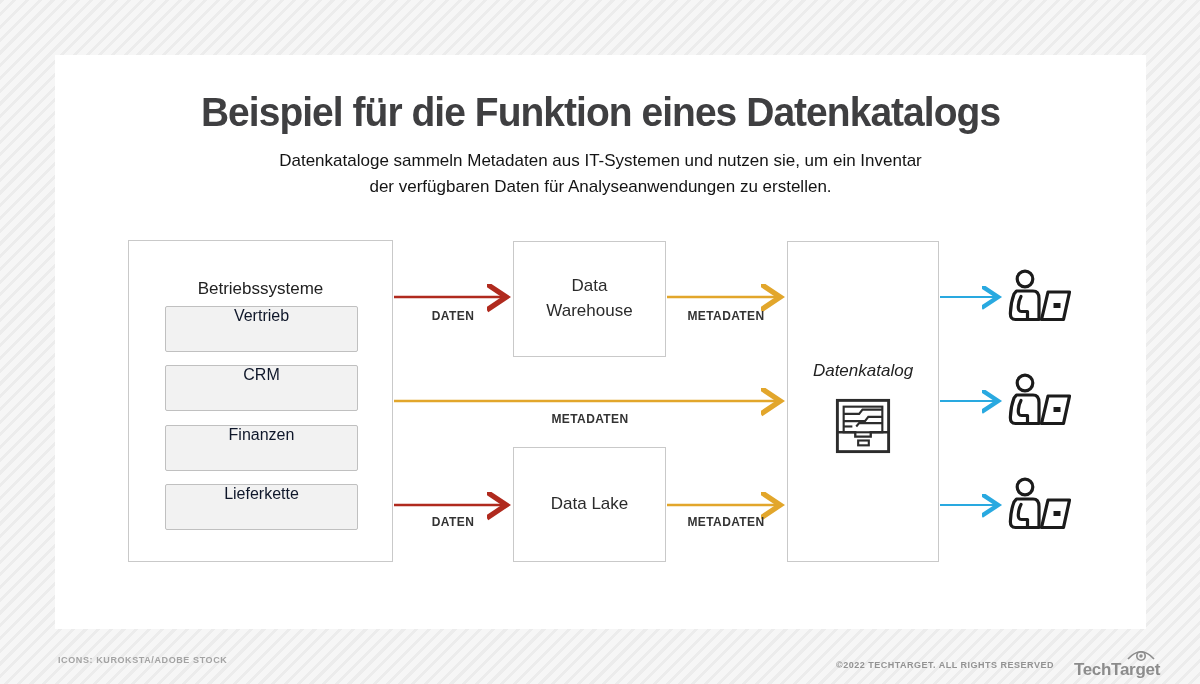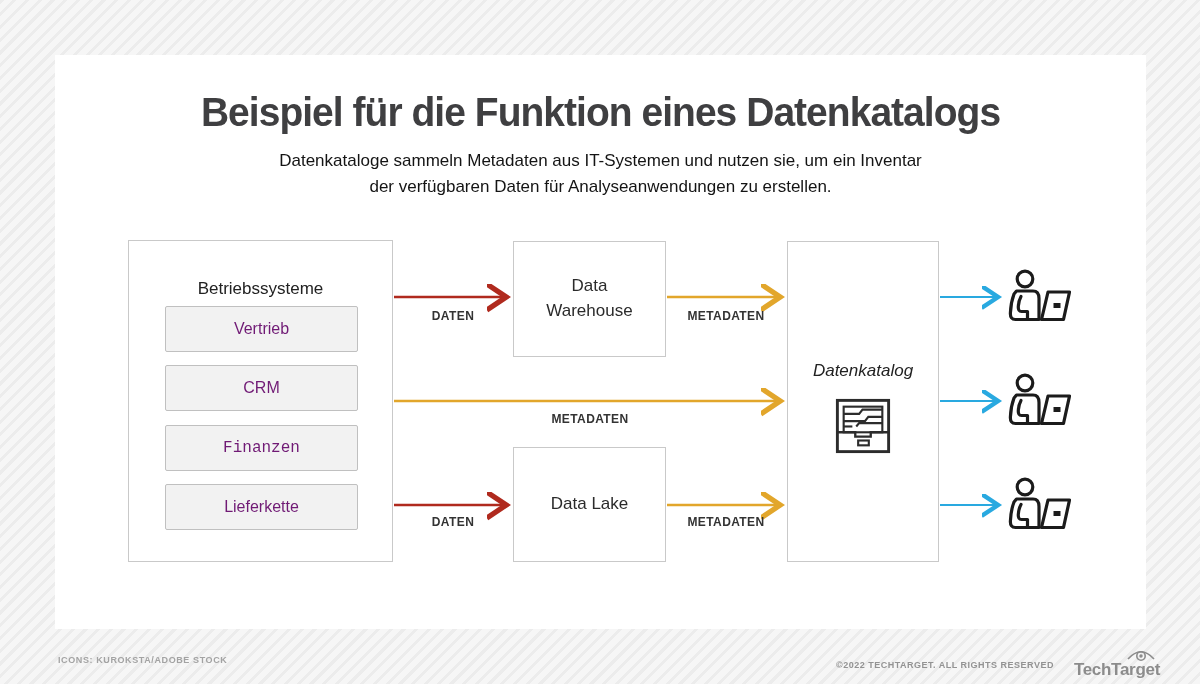--- a/index.html
+++ b/index.html
@@ -26,22 +26,22 @@
   .arrow-layer { position:absolute; left:0; top:0; }
   .box {
     position:absolute; background:#ffffff; border:1px solid #c9c9c9;
     color:#2b2b2b; font-size:17px;
   }
   .center-box { display:flex; align-items:center; justify-content:center; text-align:center; line-height:1.45; }
   .group-title { position:absolute; top:22px; width:100%; text-align:center; font-size:17px; color:#222;margin-top:16px; }
   .sub-box {
     position:absolute; left:36px; width:193px; height:46px;
     background:#f2f2f2; border:1px solid #c0c0c0; border-radius:2px;
-    display:flex; align-items:center; justify-content:center;
-    font-size:16px; color:#701a75;
+    display:flex; justify-content:center;
+    font-size:16px; color:#0f172a;
   }
   .catalog-label { position:absolute; top:119px; width:100%; text-align:center; font-size:17px; color:#222;font-style:italic; }
   .catalog-icon { position:absolute; top:155px; left:50%; transform:translateX(-50%); }
   .flow-label {
     position:absolute; transform:translateX(-50%);
     font-size:12px; font-weight:700; letter-spacing:.4px; color:#333;
     white-space:nowrap;
   }
   .person { position:absolute; width:66px; height:62px; }
   .footer-credit {
@@ -92,21 +92,21 @@
     </svg>
 
     <div class="box" style="left:73px; top:185px; width:265px; height:322px;">
       <div class="group-title">Betriebssysteme</div>
       <div class="sub-box" style="top:65px;">
           <span>Vertrieb</span>
         </div>
       <div class="sub-box" style="top:124px;">
           <span>CRM</span>
         </div>
-      <div class="sub-box" style="top:184px;font-family:Liberation Mono, monospace;">
+      <div class="sub-box" style="top:184px;">
           <span>Finanzen</span>
         </div>
       <div class="sub-box" style="top:243px;">
           <span>Lieferkette</span>
         </div>
     </div>
 
     <div class="box center-box" style="left:458px; top:186px; width:153px; height:116px;">
       <span style="width:110px;">Data Warehouse</span>
     </div>

